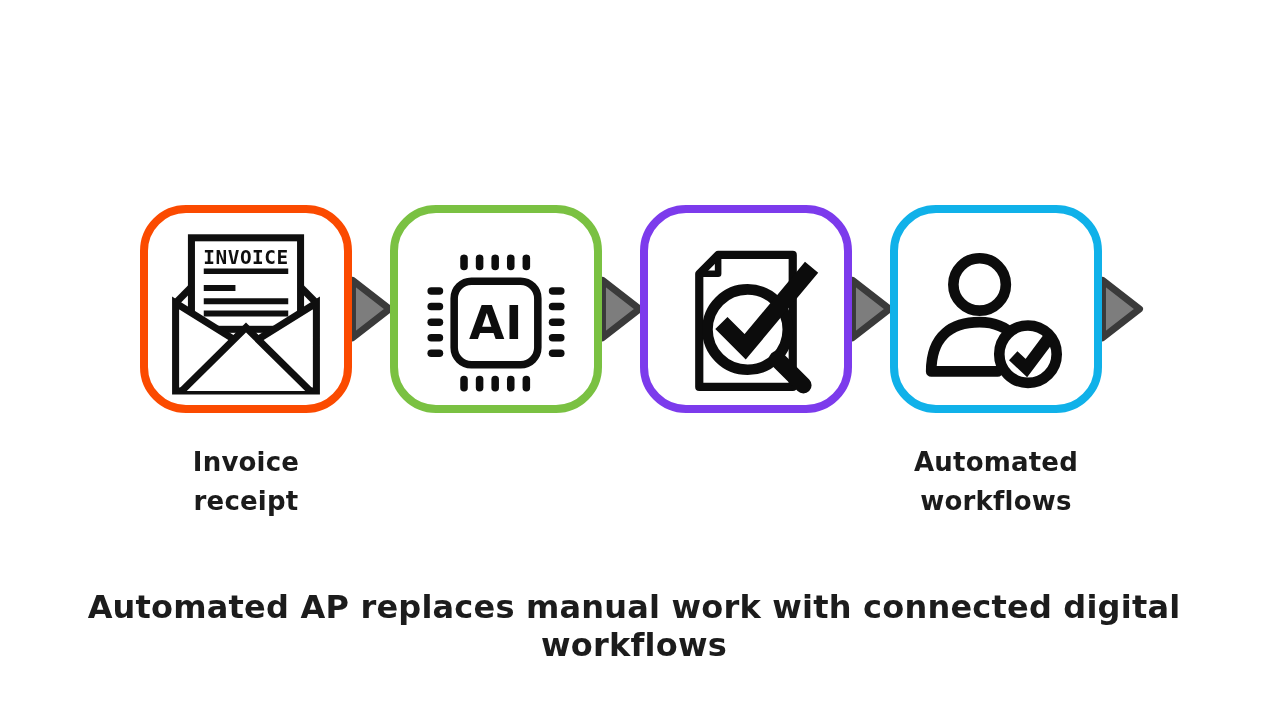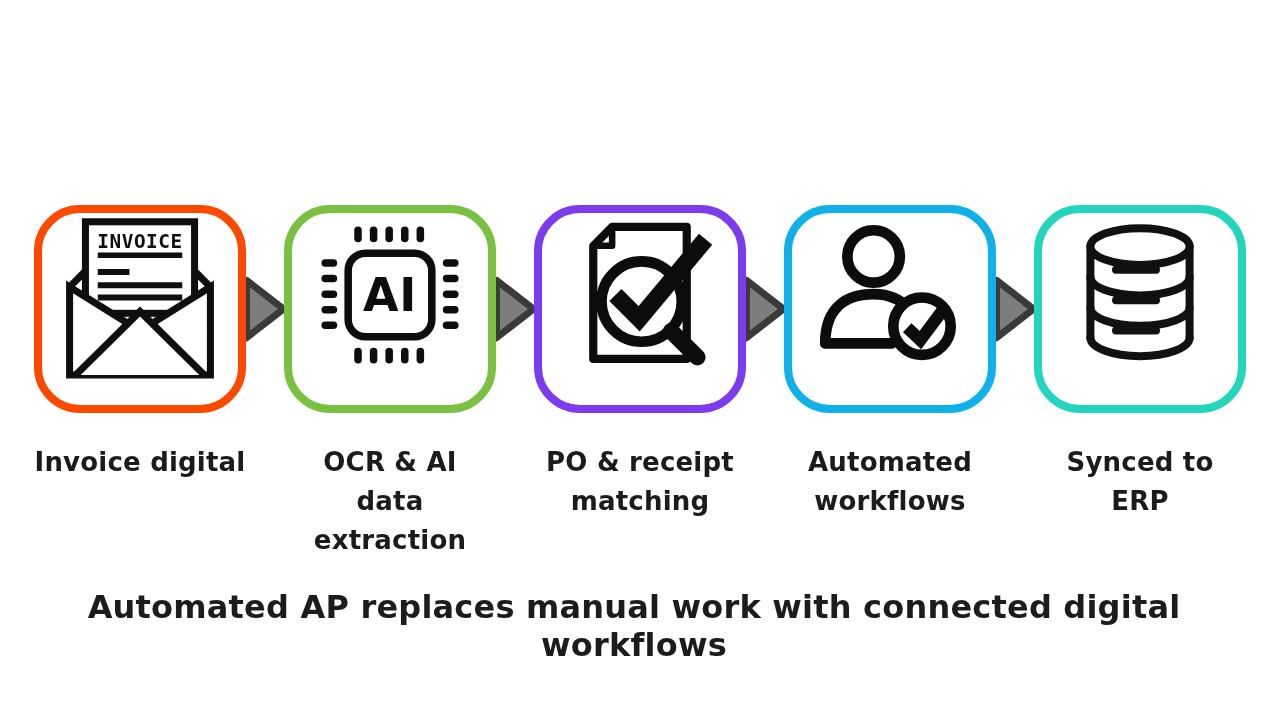--- a/index.html
+++ b/index.html
@@ -12,21 +12,21 @@
     position:absolute;top:205px;left:0;width:1280px;
     display:flex;justify-content:center;align-items:flex-start;
   }
   .step{
     display:flex;flex-direction:column;align-items:center;
     width:212px;flex:none;position:relative;z-index:1;
   }
   .card{
     width:212px;height:208px;box-sizing:border-box;
     border:8px solid #000;border-radius:46px;background:#ffffff;
-    display:flex;align-items:flex-start;justify-content:center;
+    display:flex;align-items:flex-end;justify-content:center;
   }
   .step-label{
     margin-top:30px;
     font-size:26px;font-weight:600;line-height:39px;
     color:#1b1b1b;text-align:center;white-space:pre-line;
     letter-spacing:0.2px;
   }
   .arrow-slot{
     width:54px;height:208px;flex:none;margin:0 -8px;
     display:flex;align-items:center;justify-content:center;
@@ -53,21 +53,21 @@
           <line x1="26" y1="33.5" x2="44" y2="33.5" stroke-width="3.4"></line>
           <line x1="26" y1="41" x2="74" y2="41" stroke-width="3.4"></line>
           <line x1="26" y1="48" x2="74" y2="48" stroke-width="3.4"></line>
           <line x1="10" y1="42" x2="19" y2="33"></line>
           <line x1="90" y1="42" x2="81" y2="33"></line>
           <path d="M10,42 L50,67 L90,42 L90,92 L10,92 Z" fill="#ffffff"></path>
           <path d="M13.5,92 L50,56 L86.5,92" fill="#ffffff"></path>
         </g>
       </svg>
     </div>
-    <div class="step-label">Invoice digital</div>
+    <div class="step-label">Invoice receipt</div>
   </div>
 
   <div class="arrow-slot">
     <svg width="50" height="72" viewBox="0 0 54 76">
       <polygon points="7,7 47,38 7,69" stroke-width="7.5" stroke-linejoin="round" fill="#7d7d7d" stroke="#3a3a3a"></polygon>
     </svg>
   </div>
 
   <div class="step">
     <div class="card" style="border-color: rgb(122, 193, 66); text-decoration: underline;">
@@ -91,45 +91,40 @@
           <line x1="84.5" y1="30.5" x2="89.5" y2="30.5"></line>
             <line x1="84.5" y1="40" x2="89.5" y2="40"></line>
           <line x1="84.5" y1="49.5" x2="89.5" y2="49.5"></line>
             <line x1="84.5" y1="59" x2="89.5" y2="59"></line>
           <line x1="84.5" y1="68.5" x2="89.5" y2="68.5"></line>
           <rect x="24.5" y="24.5" width="51" height="51" rx="10.5" fill="#ffffff"></rect>
           <text x="50" y="60" text-anchor="middle" font-family="'DejaVu Sans','Liberation Sans',sans-serif" font-size="28" font-weight="bold" letter-spacing="0.5" fill="#0d0d0d" stroke="none">AI</text>
         </g>
       </svg>
     </div>
-    <div class="step-label">OCR &amp; AI
-data
-extraction</div>
   </div>
 
   <div class="arrow-slot">
     <svg width="50" height="72" viewBox="0 0 54 76">
       <polygon points="7,7 47,38 7,69" stroke-width="7.5" stroke-linejoin="round" fill="#7d7d7d" stroke="#3a3a3a"></polygon>
     </svg>
   </div>
 
   <div class="step">
     <div class="card" style="border-color: rgb(124, 59, 236);">
       <svg width="164" height="164" viewBox="0 0 100 100">
         <g stroke="#0c0c0c" fill="none" stroke-linejoin="round">
           <path d="M33,8.5 L78.5,8.5 L78.5,89 L21.5,89 L21.5,20 Z" stroke-width="5" fill="#ffffff"></path>
           <path d="M33,8.5 L33,20 L21.5,20" stroke-width="4"></path>
           <circle cx="51" cy="54" r="24.5" stroke-width="6.5" fill="#ffffff"></circle>
           <line x1="69" y1="72" x2="85" y2="88" stroke-width="10" stroke-linecap="round"></line>
           <path d="M35,50 L49.5,64.5 L90,16" stroke-width="10.5" stroke-linecap="butt" stroke-linejoin="miter"></path>
         </g>
       </svg>
     </div>
-    <div class="step-label">PO &amp; receipt
-matching</div>
   </div>
 
   <div class="arrow-slot">
     <svg width="50" height="72" viewBox="0 0 54 76">
       <polygon points="7,7 47,38 7,69" stroke-width="7.5" stroke-linejoin="round" fill="#7d7d7d" stroke="#3a3a3a"></polygon>
     </svg>
   </div>
 
   <div class="step">
     <div class="card" style="border-color: rgb(16, 177, 233);">
@@ -145,35 +140,16 @@
     <div class="step-label">Automated
 workflows</div>
   </div>
 
   <div class="arrow-slot">
     <svg width="50" height="72" viewBox="0 0 54 76">
       <polygon points="7,7 47,38 7,69" stroke-width="7.5" stroke-linejoin="round" fill="#7d7d7d" stroke="#3a3a3a"></polygon>
     </svg>
   </div>
 
-  <div class="step">
-    <div class="card" style="border-color: rgb(35, 213, 189);">
-      <svg width="160" height="160" viewBox="0 0 100 100">
-        <g stroke="#111111" fill="none" stroke-width="5" stroke-linecap="round">
-          <line x1="19" y1="21" x2="19" y2="78"></line>
-          <line x1="81" y1="21" x2="81" y2="78"></line>
-          <ellipse cx="50" cy="21" rx="31" ry="11.5" fill="#ffffff"></ellipse>
-          <path d="M19,40 a31,11.5 0 0 0 62,0"></path>
-          <path d="M19,59 a31,11.5 0 0 0 62,0"></path>
-          <path d="M19,78 a31,11.5 0 0 0 62,0"></path>
-          <line x1="35" y1="35.5" x2="60" y2="35.5"></line>
-          <line x1="35" y1="54.5" x2="60" y2="54.5"></line>
-          <line x1="35" y1="73.5" x2="60" y2="73.5"></line>
-        </g>
-      </svg>
-    </div>
-    <div class="step-label">Synced to
-ERP</div>
-  </div>
 
 </div>
 
 <div class="caption">Automated AP replaces manual work with connected digital workflows</div>
 
 </body></html>

